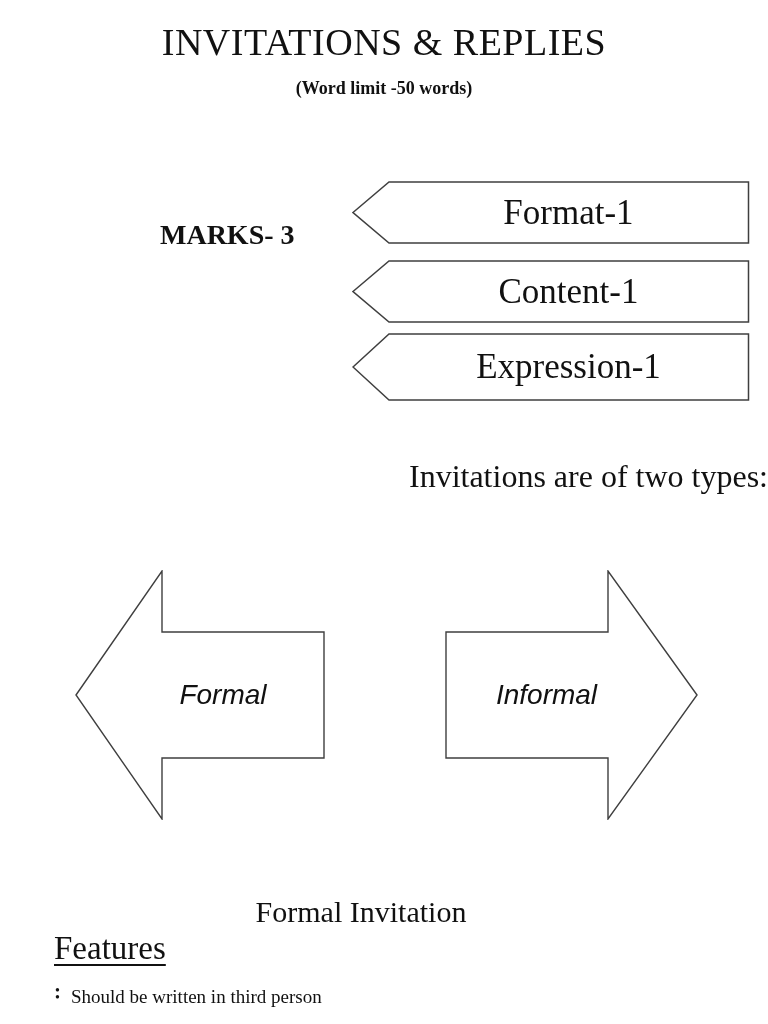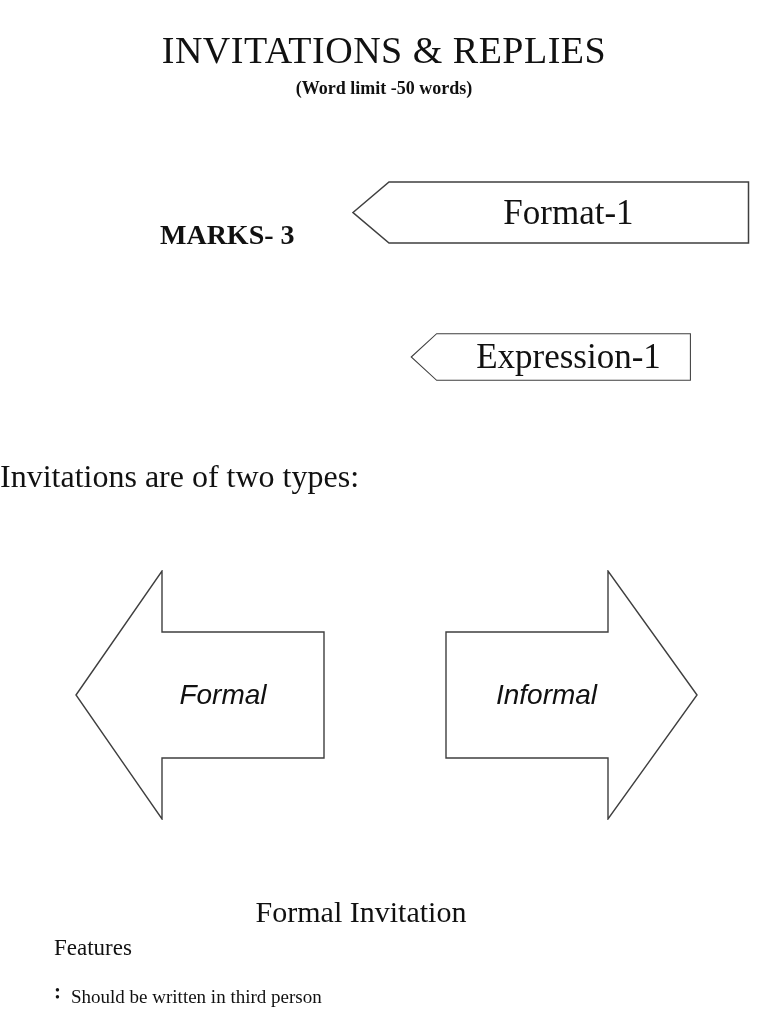--- a/index.html
+++ b/index.html
@@ -6,66 +6,67 @@
   .page {
     position: relative;
     width: 768px;
     height: 1024px;
     background: #ffffff;
     overflow: hidden;
     font-family: "Liberation Serif", serif;
     color: #111111;
   }
   .title {
-    position: absolute; top: 28px; left: 0; width: 768px;
+    position: absolute; top: 20px; left: 0; width: 768px;
     text-align: center; font-size: 38px; line-height: 44px;
     letter-spacing: 0.5px;
   }
   .subtitle {
     position: absolute; top: 76px; left: 0; width: 768px;
     text-align: center; font-size: 18px; font-weight: bold; line-height: 24px;
   }
   .marks {
     position: absolute; left: 120px; top: 219px;
     font-size: 28px; font-weight: bold; line-height: 32px; margin-left: 40px;
   }
   .banner { position: absolute; left: 352px; width: 398px; }
   .banner svg { position: absolute; left: 0; top: 0; width: 100%; height: 100%; display: block; }
   .banner .banner-label {
     position: absolute; left: 37px; right: 2px; top: 0; bottom: 0;
     display: flex; align-items: center; justify-content: center;
     font-size: 35px;
   }
   #banner-format     { top: 175px; height: 75px; }
   #banner-content    { top: 260px; height: 63px; }
-  #banner-expression { top: 333px; height: 48px; }
+  #banner-expression { top: 333px; height: 68px; }
   .types-heading {
     position: absolute; top: 455px; left: 0; width: 768px;
-    text-align: left; font-size: 32px; line-height: 42px;
+    text-align: right; font-size: 32px; line-height: 42px;
   }
   .big-arrow { position: absolute; top: 570px; height: 250px; }
   #arrow-formal   { left: 75px;  width: 250px; }
   #arrow-informal { left: 445px; width: 253px; }
   .big-arrow svg { position: absolute; left: 0; top: 0; display: block; }
   .big-arrow .arrow-label {
     position: absolute; left: 0; top: 0; right: 0; bottom: 0;
     display: flex; align-items: center; justify-content: center;
     font-family: "Liberation Sans", sans-serif;
     font-size: 28px; box-sizing: border-box; font-style: italic;
   }
   #arrow-formal .arrow-label   { padding-left: 46px; }
   #arrow-informal .arrow-label { padding-right: 50px; }
   .section-heading {
     position: absolute; top: 892px; left: 0; width: 760px;
     text-align: center; font-size: 30px; line-height: 40px;
     padding-right: 38px; box-sizing: border-box;
   }
   .features-heading {
     position: absolute; left: 54px; top: 927px;
-    font-size: 23px; line-height: 42px;
+    font-size: 33px; line-height: 42px;
+    text-decoration: underline;
     text-underline-offset: 5px;
     text-decoration-thickness: 1.5px;
   }
   .feature-list {
     position: absolute; left: 54px; top: 979px;
     font-size: 19px; line-height: 22px;
   }
   .feature-item { position: relative; padding-left: 17px; margin-bottom: 7px; white-space: nowrap; }
   .feature-item .bullet { position: absolute; left: 1px; top: 1px; font-size: 14px; }
 </style>
@@ -78,20 +79,26 @@
   <div class="subtitle">(Word limit -50 words)</div>
   <div class="marks">MARKS- 3</div>
 
   <div class="banner" id="banner-format">
     <svg viewBox="0 0 398 63">
       <polygon points="1,31.5 37,1 396.5,1 396.5,62 37,62" fill="#ffffff" stroke="#3f3f3f" stroke-width="1.5"></polygon>
     </svg>
     <span class="banner-label">Format-1</span>
   </div>
 
+  <div class="banner" id="banner-content">
+    <svg viewBox="0 0 398 63">
+      <polygon points="1,31.5 37,1 396.5,1 396.5,62 37,62" fill="#ffffff" stroke="#3f3f3f" stroke-width="1.5"></polygon>
+    </svg>
+    <span class="banner-label">Content-1</span>
+  </div>
 
   <div class="banner" id="banner-expression">
     <svg viewBox="0 0 398 68">
       <polygon points="1,34 37,1 396.5,1 396.5,67 37,67" fill="#ffffff" stroke="#3f3f3f" stroke-width="1.5"></polygon>
     </svg>
     <span class="banner-label">Expression-1</span>
   </div>
 
   <div class="types-heading">Invitations are of two types:</div>
 

